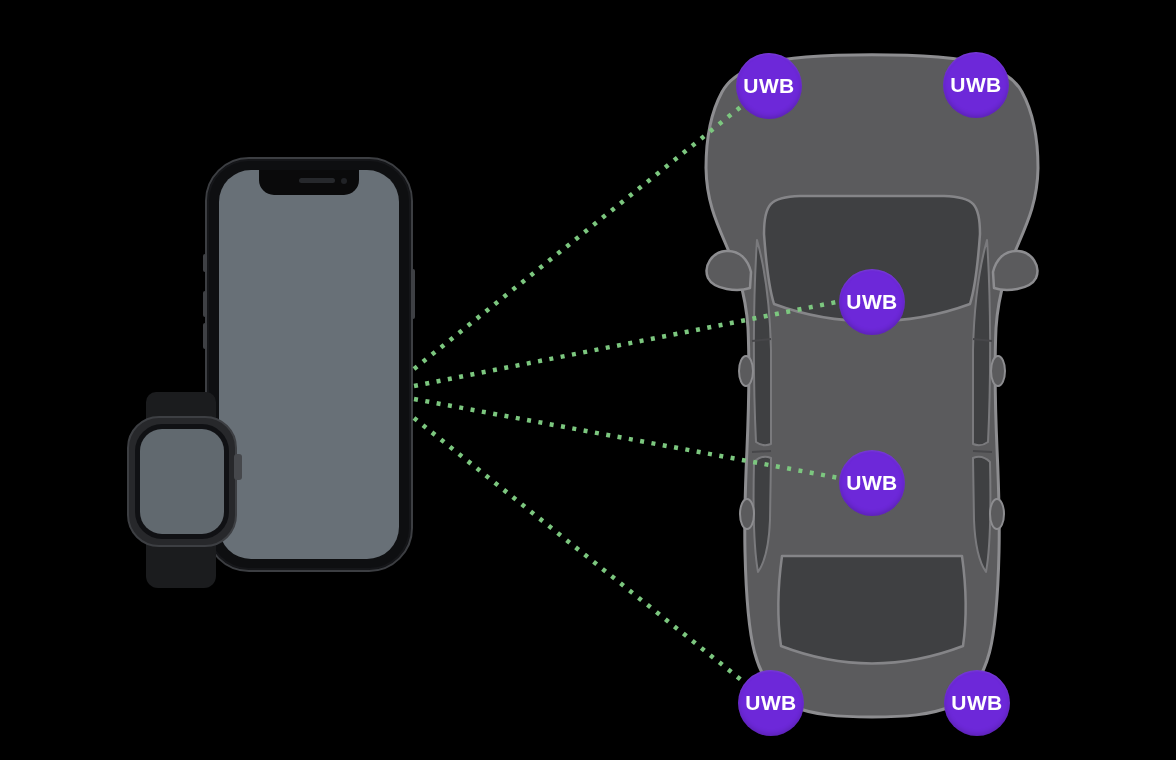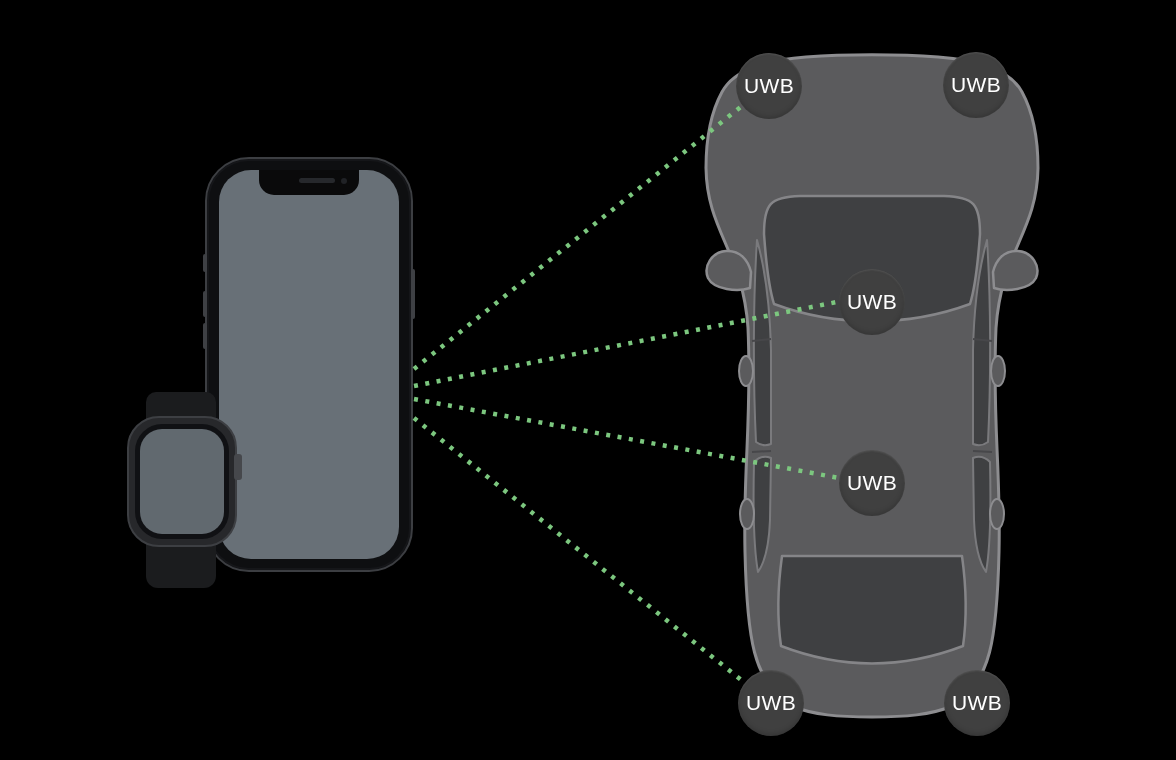--- a/index.html
+++ b/index.html
@@ -65,22 +65,22 @@
     box-shadow:0 0 0 5px #101114;
   }
   .watch-crown{
     position:absolute;right:-7px;top:36px;width:8px;height:26px;
     background:#46484c;border-radius:3px;
   }
 
   
   .uwb-badge{
     position:absolute;width:66px;height:66px;border-radius:50%;
-    background:#404040;display:flex;align-items:center;justify-content:center;
-    color:#fff;font-weight:normal;font-size:21px;letter-spacing:0.4px;
+    background:#6d28d9;display:flex;align-items:center;justify-content:center;
+    color:#fff;font-weight:bold;font-size:21px;letter-spacing:0.4px;
     box-shadow:inset 0 -2px 5px rgba(0,0,0,0.18), inset 0 1px 2px rgba(255,255,255,0.12);
     z-index:10;
   }
   .pos-front-left {left:736px;top:53px;}
   .pos-front-right{left:943px;top:52px;}
   .pos-windshield {left:839px;top:269px;}
   .pos-roof       {left:839px;top:450px;}
   .pos-rear-left  {left:738px;top:670px;}
   .pos-rear-right {left:944px;top:670px;}
 </style>

